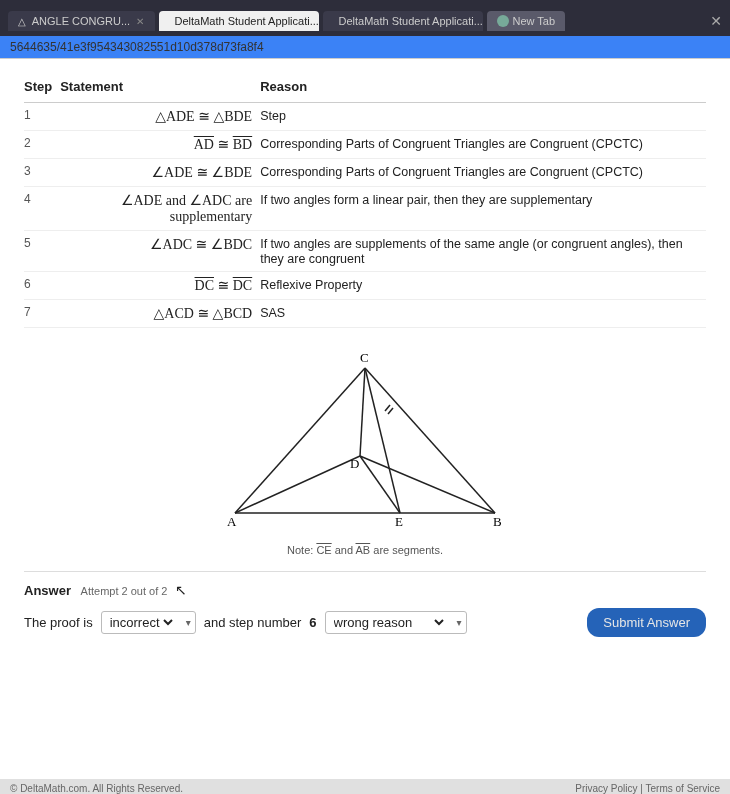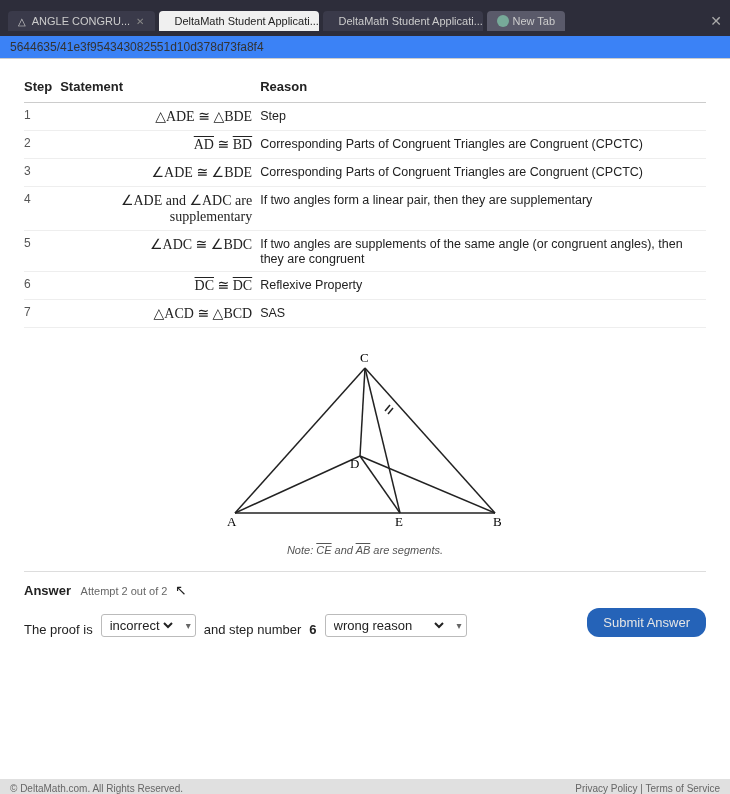--- a/index.html
+++ b/index.html
@@ -111,21 +111,20 @@
 
     
     .diagram-container {
       display: flex;
       flex-direction: column;
       align-items: center;
       margin: 10px 0 12px 0;
     }
     .diagram-note {
       font-size: 11px;
-      font-style: italic;
       color: #555;
       margin-top: 6px;
     }
 
     
     .answer-section {
       margin-top: 15px;
       padding-top: 10px;
       border-top: 1px solid #ddd;
     }
@@ -136,21 +135,21 @@
     }
     .attempt-text {
       font-size: 11px;
       color: #666;
       display: inline;
       margin-left: 6px;
     }
     .answer-row {
       margin-top: 10px;
       display: flex;
-      align-items: flex-end;
+      align-items: center;
       gap: 8px;
       flex-wrap: wrap;
     }
     .answer-text {
       font-size: 13px;
     }
     .select-wrapper {
       display: inline-flex;
       align-items: center;
       border: 1px solid #bbb;

